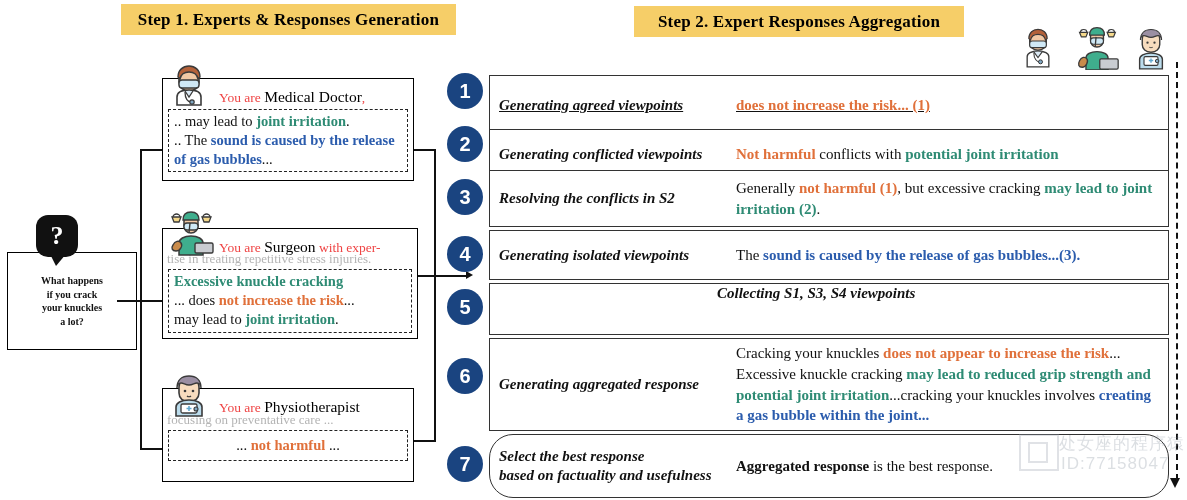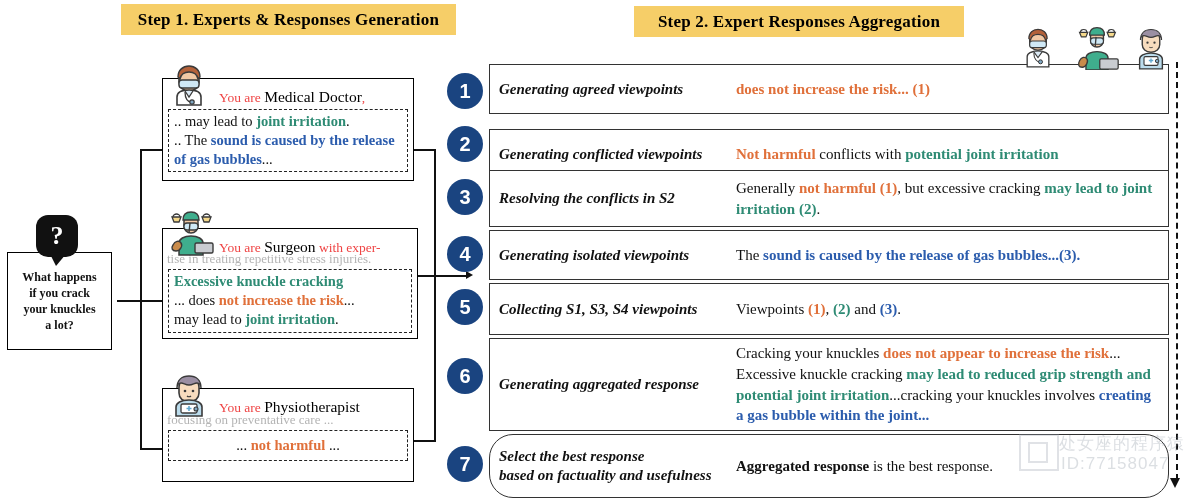--- a/index.html
+++ b/index.html
@@ -6,23 +6,23 @@
   body{width:1187px;height:500px;position:relative;overflow:hidden;
        font-family:"Liberation Serif","DejaVu Serif",serif;color:#111;}
 
   .banner{position:absolute;background:#F6CE68;color:#000;font-weight:bold;
           display:flex;align-items:center;justify-content:center;
           font-size:17px;letter-spacing:.2px;}
   #banner1{left:121px;top:4px;width:335px;height:31px;}
   #banner2{left:634px;top:6px;width:330px;height:31px;}
 
   
-  #question-box{position:absolute;left:7px;top:252px;width:105px;height:98px;
+  #question-box{position:absolute;left:7px;top:252px;width:130px;height:98px;
      border:1.6px solid #000;background:#fff;display:flex;flex-direction:column;
-     align-items:center;justify-content:center;font-weight:bold;font-size:12px;
+     align-items:center;justify-content:center;font-weight:bold;font-size:10px;
      line-height:1.35;text-align:center;box-sizing:border-box;}
   #question-bubble{position:absolute;left:36px;top:215px;width:42px;height:42px;
      background:#111;border-radius:12px;color:#fff;font-weight:bold;font-size:26px;
      display:flex;align-items:center;justify-content:center;z-index:3;}
   #question-bubble:after{content:"";position:absolute;bottom:-9px;left:14px;
      width:0;height:0;border-left:6px solid transparent;border-right:10px solid transparent;
      border-top:12px solid #111;}
 
   
   .expert-card{position:absolute;border:1.5px solid #000;background:#fff;box-sizing:border-box;}
@@ -249,21 +249,21 @@
       <path d="M22 25c1 1 3 1 4 0" fill="none" stroke="#3a3a3a" stroke-width="1.2"></path>
       <path d="M11 50v-11c0-4 5-7 13-7s13 3 13 7v11z" fill="#BBDCEC" stroke="#3a3a3a" stroke-width="1.6"></path>
       <rect x="16" y="36" width="16" height="10" rx="1.5" fill="#ffffff" stroke="#3a3a3a" stroke-width="1.3"></rect>
       <path d="M24 38v5M21.5 40.5h5" stroke="#5FA8D0" stroke-width="1.6"></path>
       <circle cx="31" cy="41" r="2" fill="#7fa8c4" stroke="#3a3a3a" stroke-width="1.1"></circle>
     </svg>
   </div>
 </div>
 
 <div id="rows">
-    <div class="row" style="top: 0px; height: 50px;">
+    <div class="row" style="top: 11px; height: 61px; text-decoration: underline;">
       <div class="lbl">
         <div>Generating agreed viewpoints</div>
       </div>
       <div class="val"><span class="c-orange">does not increase the risk... (1)</span></div>
     </div>
     <div class="row" style="top: 65px; height: 50px;">
       <div class="lbl">
         <div>Generating conflicted viewpoints</div>
       </div>
       <div class="val"><span class="c-orange">Not harmful</span><span class="c-black"> conflicts with </span><span class="c-green">potential joint irritation</span></div>
@@ -273,21 +273,21 @@
         <div>Resolving the conflicts in S2</div>
       </div>
       <div class="val"><span class="c-black">Generally </span><span class="c-orange">not harmful (1)</span><span class="c-black">, but excessive cracking </span><span class="c-green">may lead to joint irritation (2)</span><span class="c-black">.</span></div>
     </div>
     <div class="row" style="top: 166px; height: 50px;">
       <div class="lbl">
         <div>Generating isolated viewpoints</div>
       </div>
       <div class="val"><span class="c-black">The </span><span class="c-blue">sound is caused by the release of gas bubbles...(3).</span></div>
     </div>
-    <div class="row" style="top: 219px; height: 52px;">
+    <div class="row" style="top: 219px; height: 52px; flex-direction: column;">
       <div class="lbl">
         <div>Collecting S1, S3, S4 viewpoints</div>
       </div>
       <div class="val"><span class="c-black">Viewpoints </span><span class="c-orange">(1)</span><span class="c-black">, </span><span class="c-green">(2)</span><span class="c-black"> and </span><span class="c-blue">(3)</span><span class="c-black">.</span></div>
     </div>
     <div class="row" style="top: 274px; height: 93px;">
       <div class="lbl">
         <div>Generating aggregated response</div>
       </div>
       <div class="val"><span class="c-black">Cracking your knuckles </span><span class="c-orange">does not appear to increase the risk</span><span class="c-black">... Excessive knuckle cracking </span><span class="c-green">may lead to reduced grip strength and potential joint irritation</span><span class="c-black">...cracking your knuckles involves </span><span class="c-blue">creating a gas bubble within the joint...</span></div>

